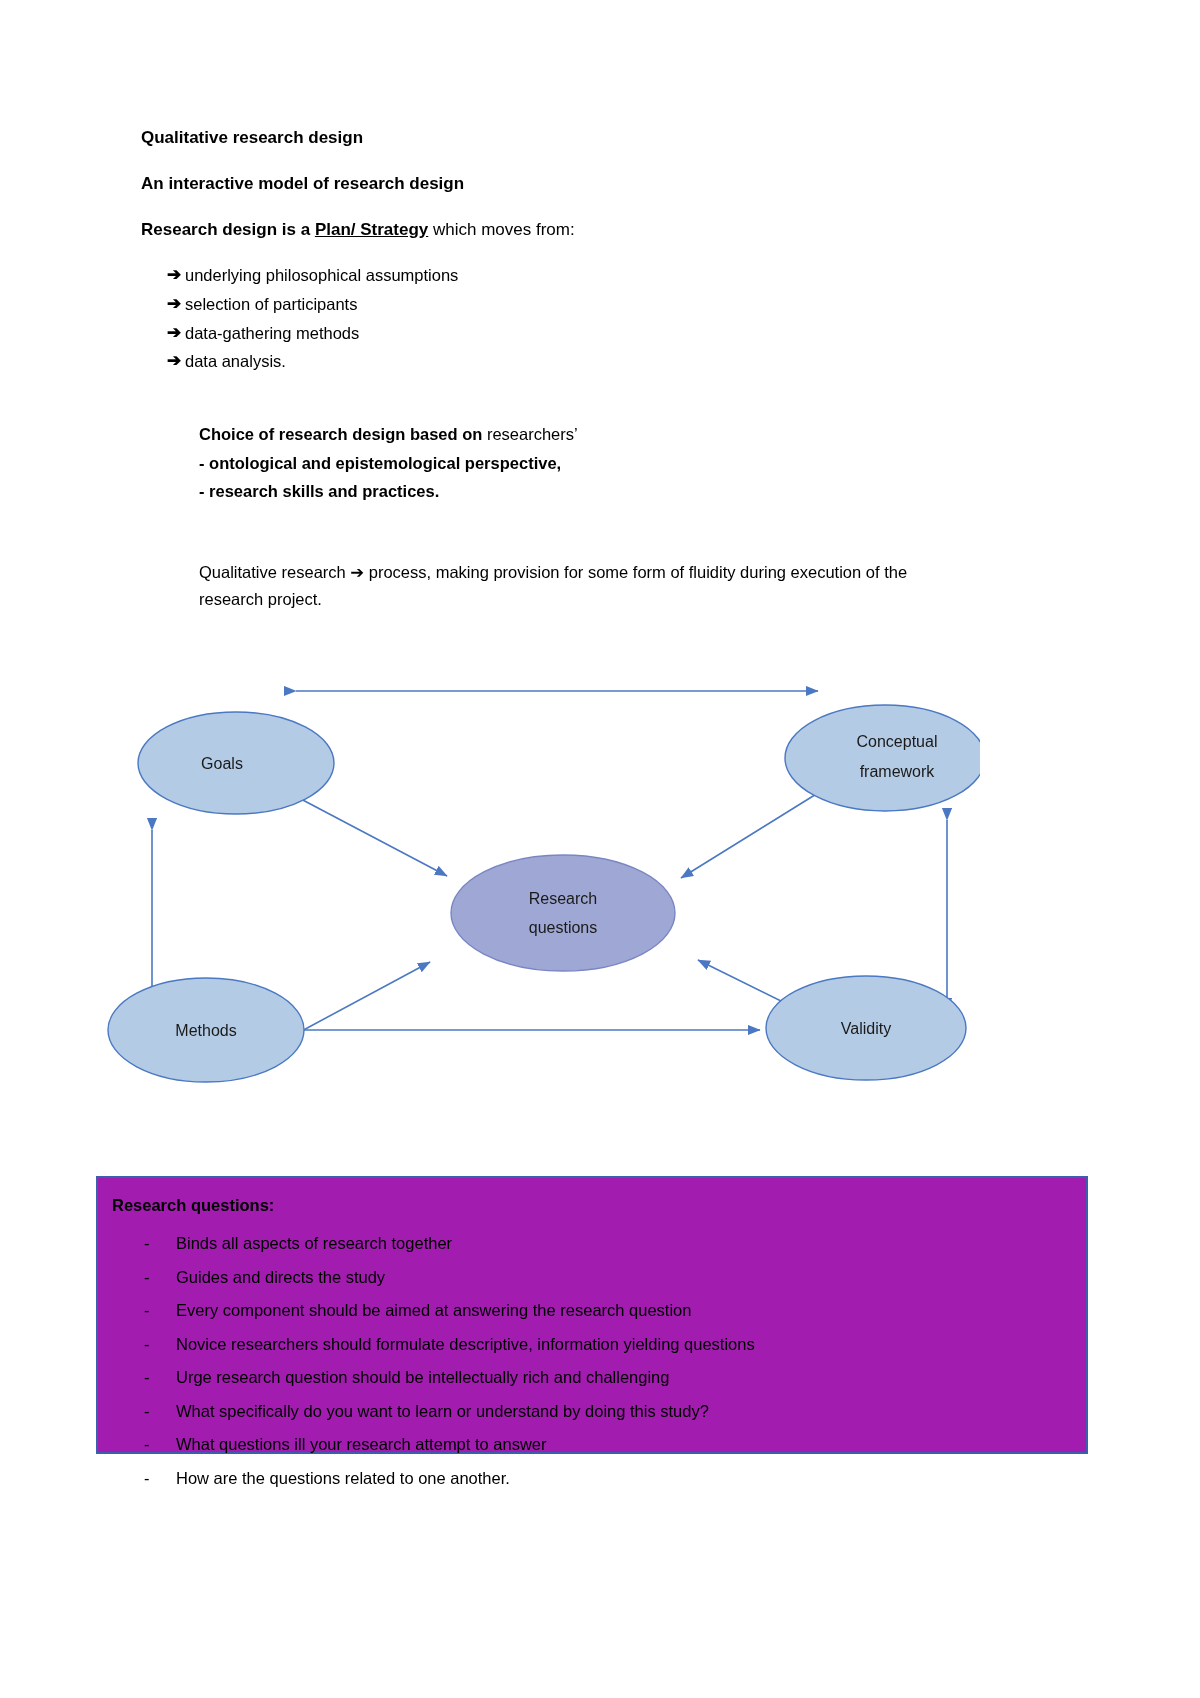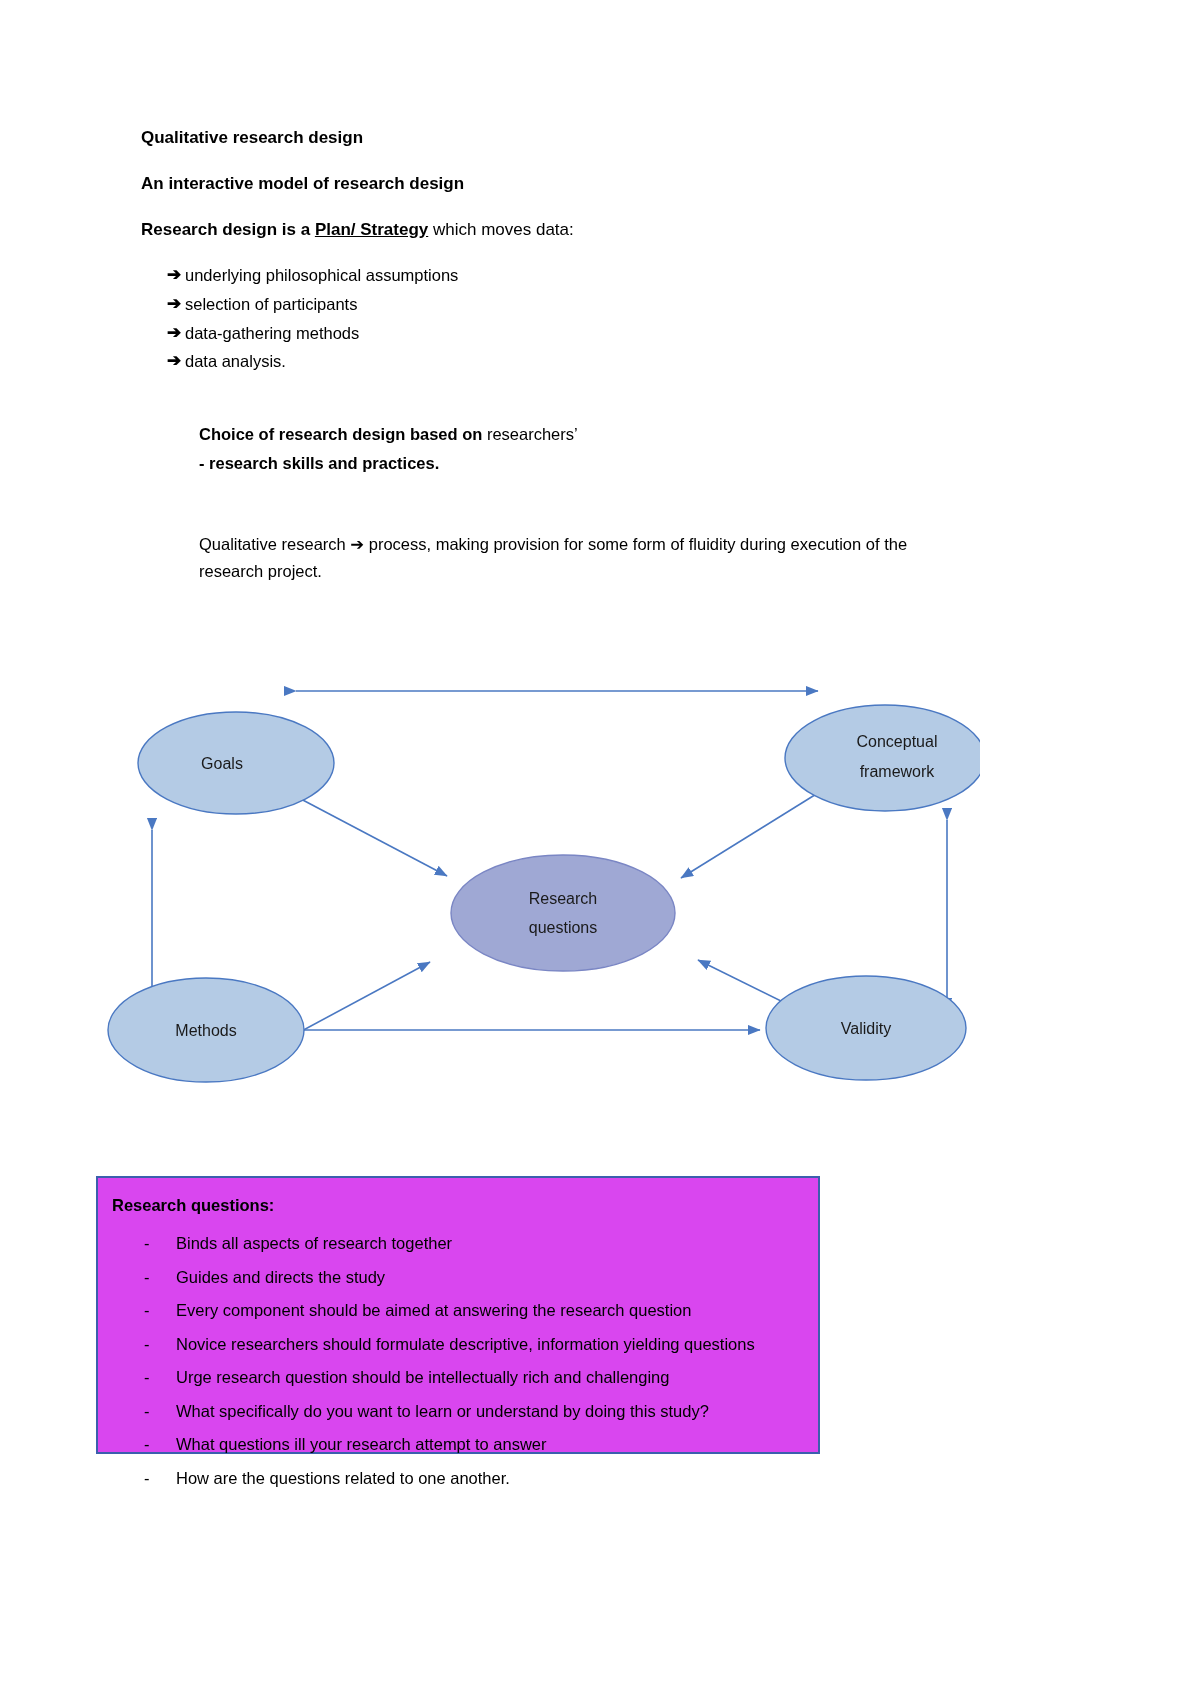--- a/index.html
+++ b/index.html
@@ -97,25 +97,25 @@
     font-family: "Liberation Sans", sans-serif;
     font-size: 16px;
     fill: #1a1a1a;
   }
 
   
   .qbox {
     position: absolute;
     left: 96px;
     top: 1176px;
-    width: 724px;
+    width: 992px;
     height: 278px;
     border: 2px solid #3b5fad;
     box-sizing: border-box;
-    background: #d946ef;
+    background: #a21caf;
   }
   .qbox-title {
     font-weight: bold;
     font-size: 16.5px;
     margin: 18px 0 0 14px;
   }
   .dash-list {
     margin: 20px 0 0 0;
     padding: 0;
     list-style: none;
@@ -138,31 +138,32 @@
 
 <div class="page">
 
   <div class="doc">
 
 
     <div class="head-line">Qualitative research design</div>
 
     <div class="head-line">An interactive model of research design</div>
 
-    <div class="head-line"><span>Research design is a </span><u>Plan/ Strategy</u><span class="plain"> which moves data:</span></div>
+    <div class="head-line"><span>Research design is a </span><u>Plan/ Strategy</u><span class="plain"> which moves from:</span></div>
 
     <ul class="arrow-list">
       <li><span class="ar">➔</span><span class="txt">underlying philosophical assumptions</span></li>
       <li><span class="ar">➔</span><span class="txt"> selection of participants</span></li>
       <li><span class="ar">➔</span><span class="txt"> data-gathering methods</span></li>
       <li><span class="ar">➔</span><span class="txt"> data analysis.</span></li>
     </ul>
 
     <div class="indent-block">
       <div><span class="b">Choice of research design </span><span class="b">based on </span><span>researchers’</span></div>
+      <div class="b">- ontological and epistemological perspective,</div>
       <div class="b">- research skills and practices.</div>
     </div>
 
     <div class="para">Qualitative research ➔ process, making provision for some form of fluidity during execution of the research project.</div>
 
   </div>
 
   <div class="diagram">
     <svg width="880" height="480" viewBox="0 0 880 480" xmlns="http://www.w3.org/2000/svg">
       <defs>

